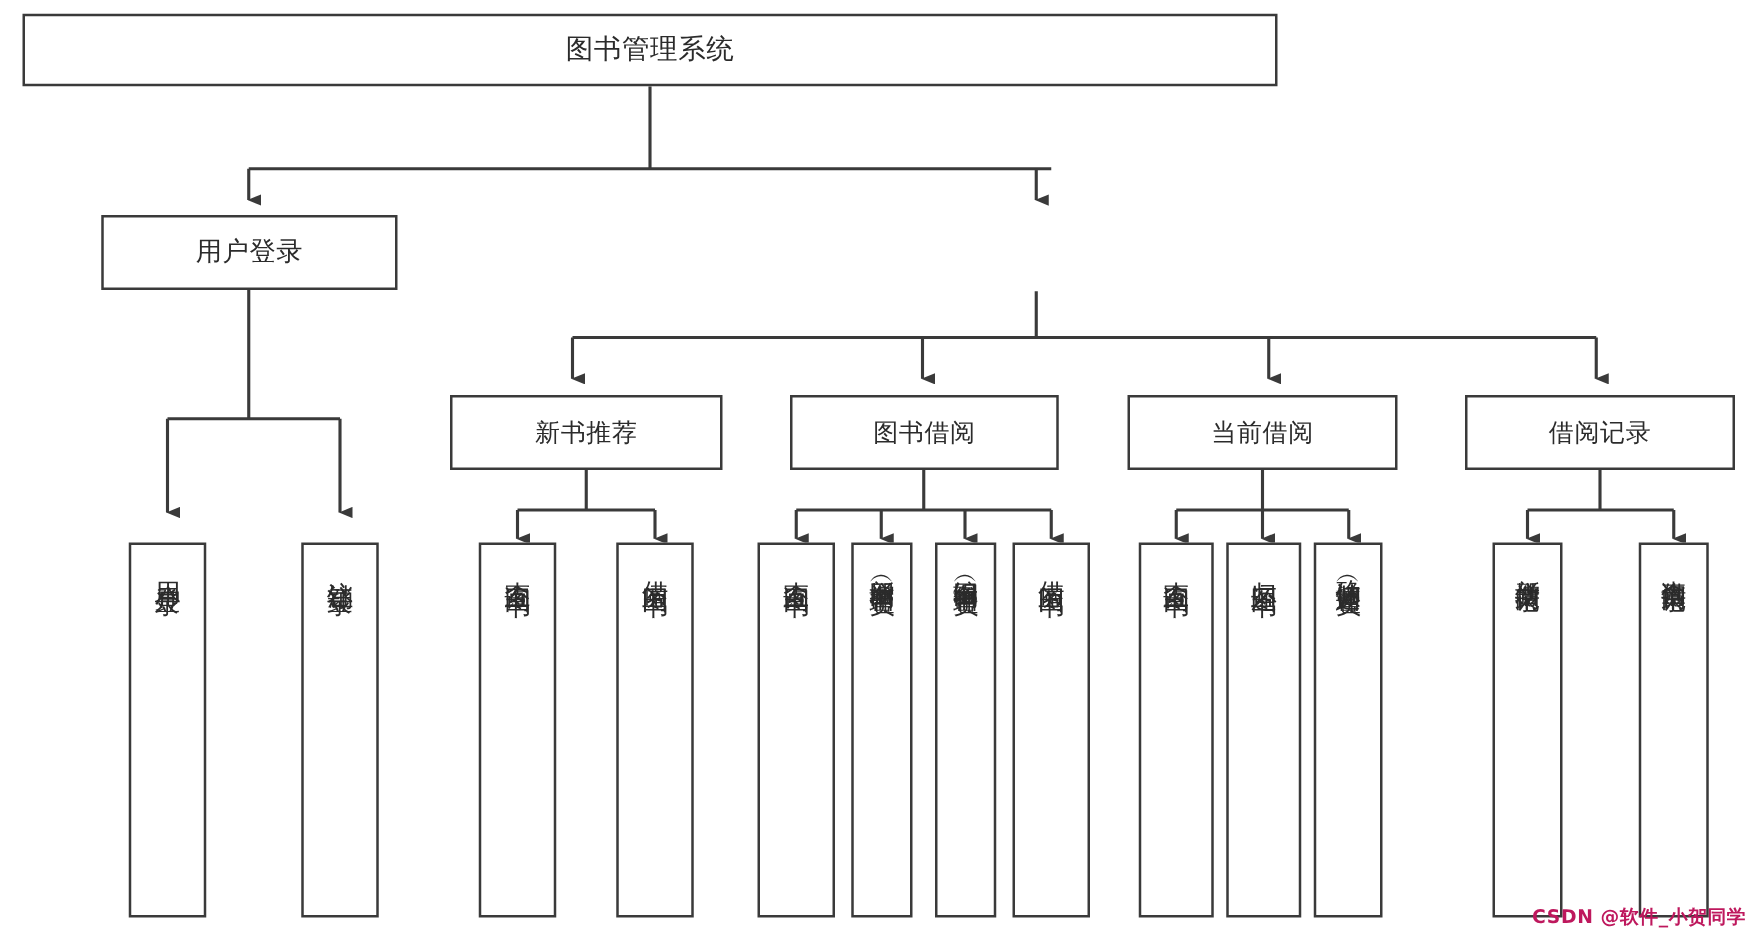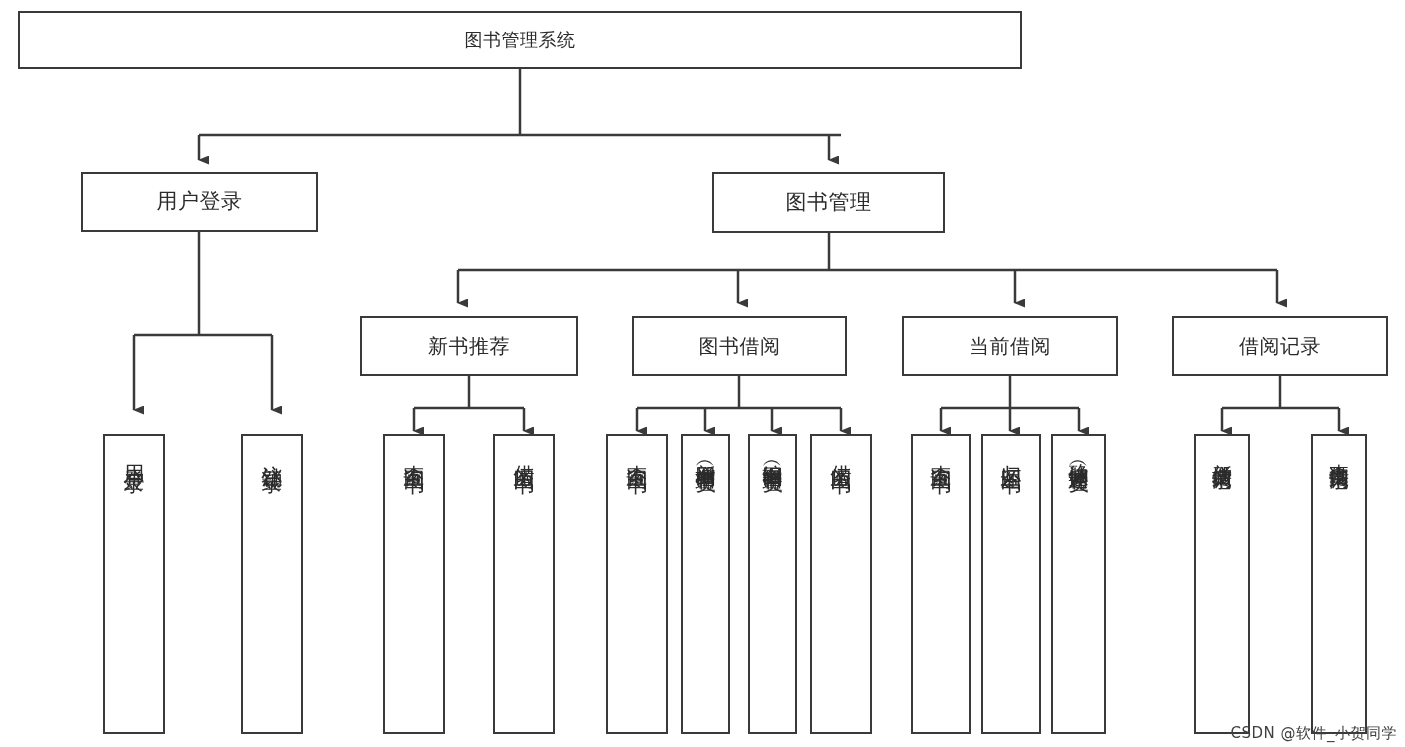--- a/index.html
+++ b/index.html
@@ -40,21 +40,21 @@
     display: block;
     text-align: center;
     line-height: 1.32;
     letter-spacing: 0.5px;
   }
   
   .node.horiz .node-label {
     writing-mode: horizontal-tb;
   }
   .node.root {
-    font-size: 18px;
+    font-size: 22px;
   }
   .node.lvl1 {
     font-size: 21px;
   }
   .node.lvl2 {
     font-size: 20px;
   }
   
   .node.leaf {
     align-items: flex-start;
@@ -71,23 +71,24 @@
   }
   .node.leaf.narrow .node-label {
     font-size: 20px;
     letter-spacing: 1.5px;
   }
   .watermark {
     position: absolute;
     right: 8px;
     bottom: 4px;
     font-size: 15px;
-    color: #404040;
+    color: #be185d;
     letter-spacing: 0.5px;
     white-space: nowrap;
+    font-weight: bold;
   }
 </style>
 </head>
 <body>
 
 <div id="diagram-root">
 
   <svg class="connectors" viewBox="0 0 1405 747" xmlns="http://www.w3.org/2000/svg">
     <defs>
       <marker id="arrow" markerWidth="9" markerHeight="11" refX="4.5" refY="10" orient="auto" markerUnits="userSpaceOnUse">
@@ -139,23 +140,20 @@
     </g>
   </svg>
 
   <div class="node horiz root" style="left:18px; top:11px; width:1004px; height:58px;">
     <span class="node-label">图书管理系统</span>
   </div>
 
   <div class="node horiz lvl1" style="left:81px; top:172px; width:237px; height:60px;">
     <span class="node-label">用户登录</span>
   </div>
-  <div class="node horiz lvl1" style="left:712px; top:172px; width:233px; height:61px;">
-    <span class="node-label">图书管理</span>
-  </div>
 
   <div class="node horiz lvl2" style="left:632px; top:316px; width:215px; height:60px;">
     <span class="node-label">图书借阅</span>
   </div>
   <div class="node horiz lvl2" style="left:360px; top:316px; width:218px; height:60px;">
     <span class="node-label">新书推荐</span>
   </div>
   <div class="node horiz lvl2" style="left:1172px; top:316px; width:216px; height:60px;">
     <span class="node-label">借阅记录</span>
   </div>

